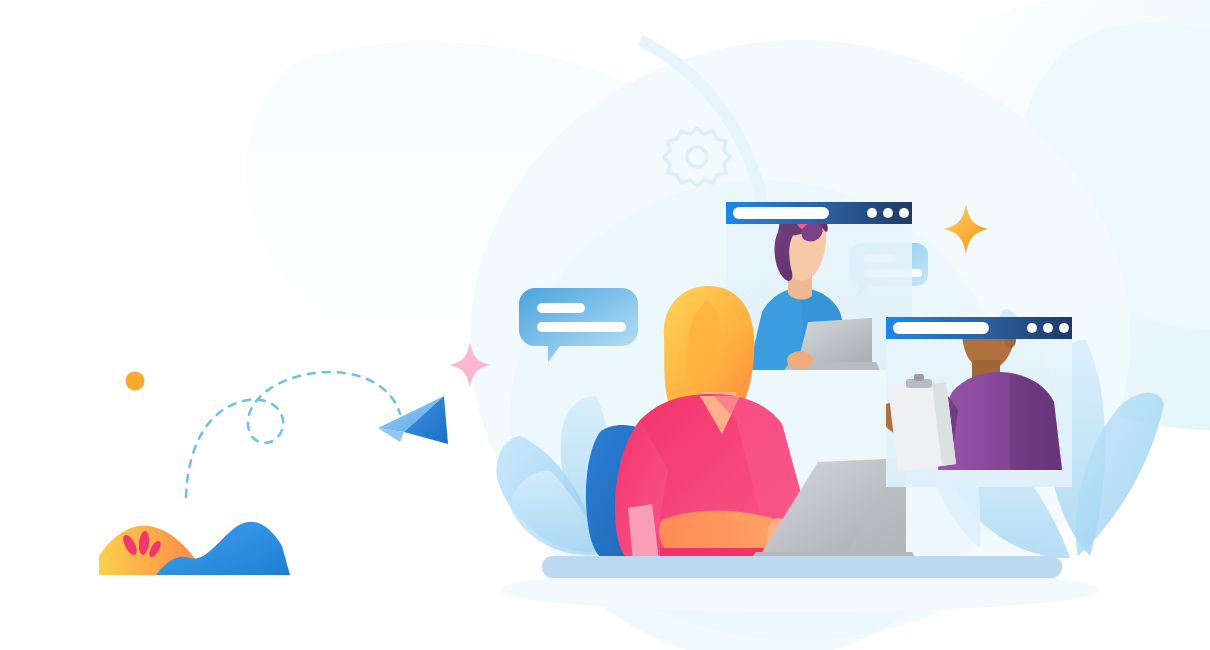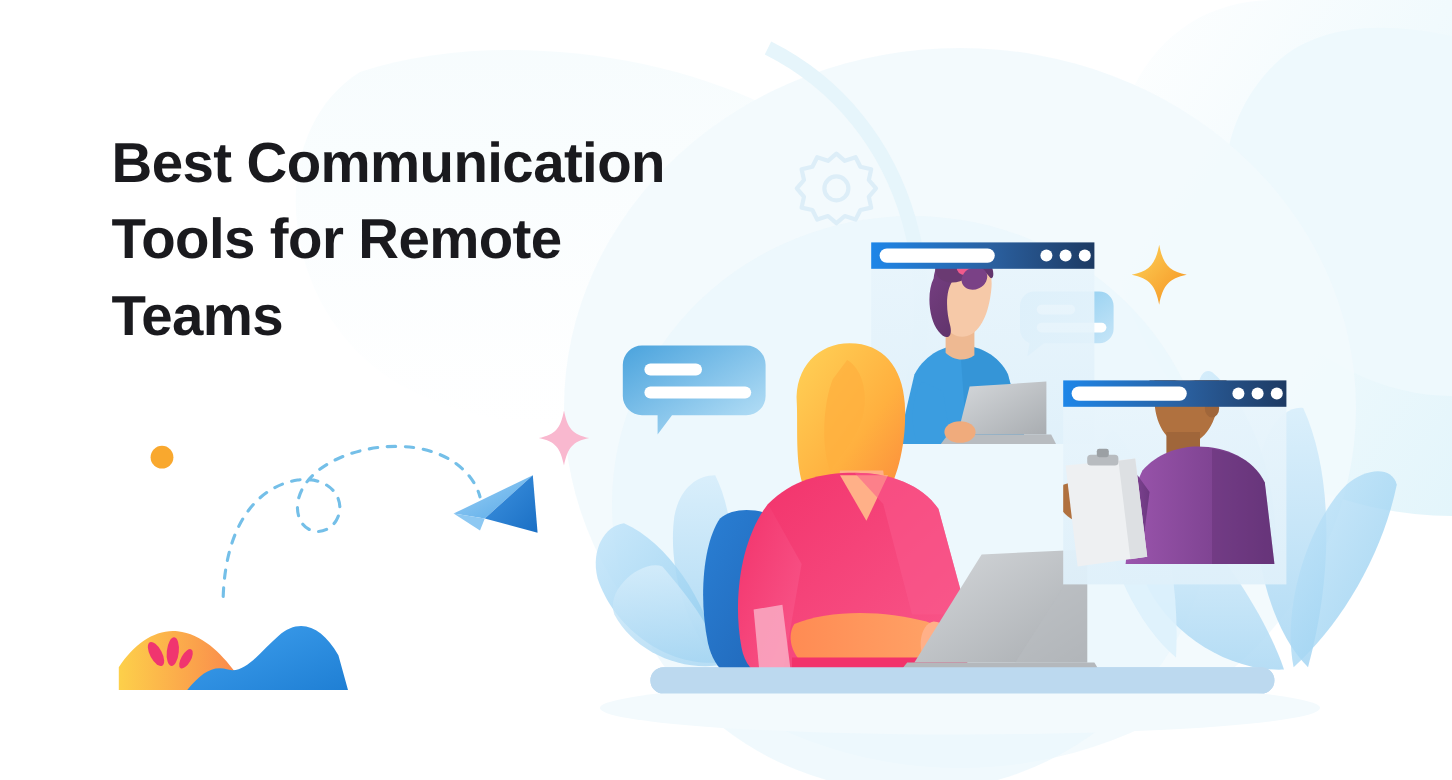--- a/index.html
+++ b/index.html
@@ -308,17 +308,14 @@
         <rect x="893" y="322" width="96" height="12" rx="6" fill="#ffffff"></rect>
         <circle cx="1032" cy="328" r="5" fill="#ffffff"></circle>
         <circle cx="1048" cy="328" r="5" fill="#ffffff"></circle>
         <circle cx="1064" cy="328" r="5" fill="#ffffff"></circle>
       </g>
     </g>
 
     <rect x="542" y="556" width="520" height="22" rx="11" fill="#bcd9ef"></rect>
   </svg>
 
-  <h1 id="headline">Best Communication
-Tools for Remote
-Teams</h1>
 
 </div>
 
 </body></html>

